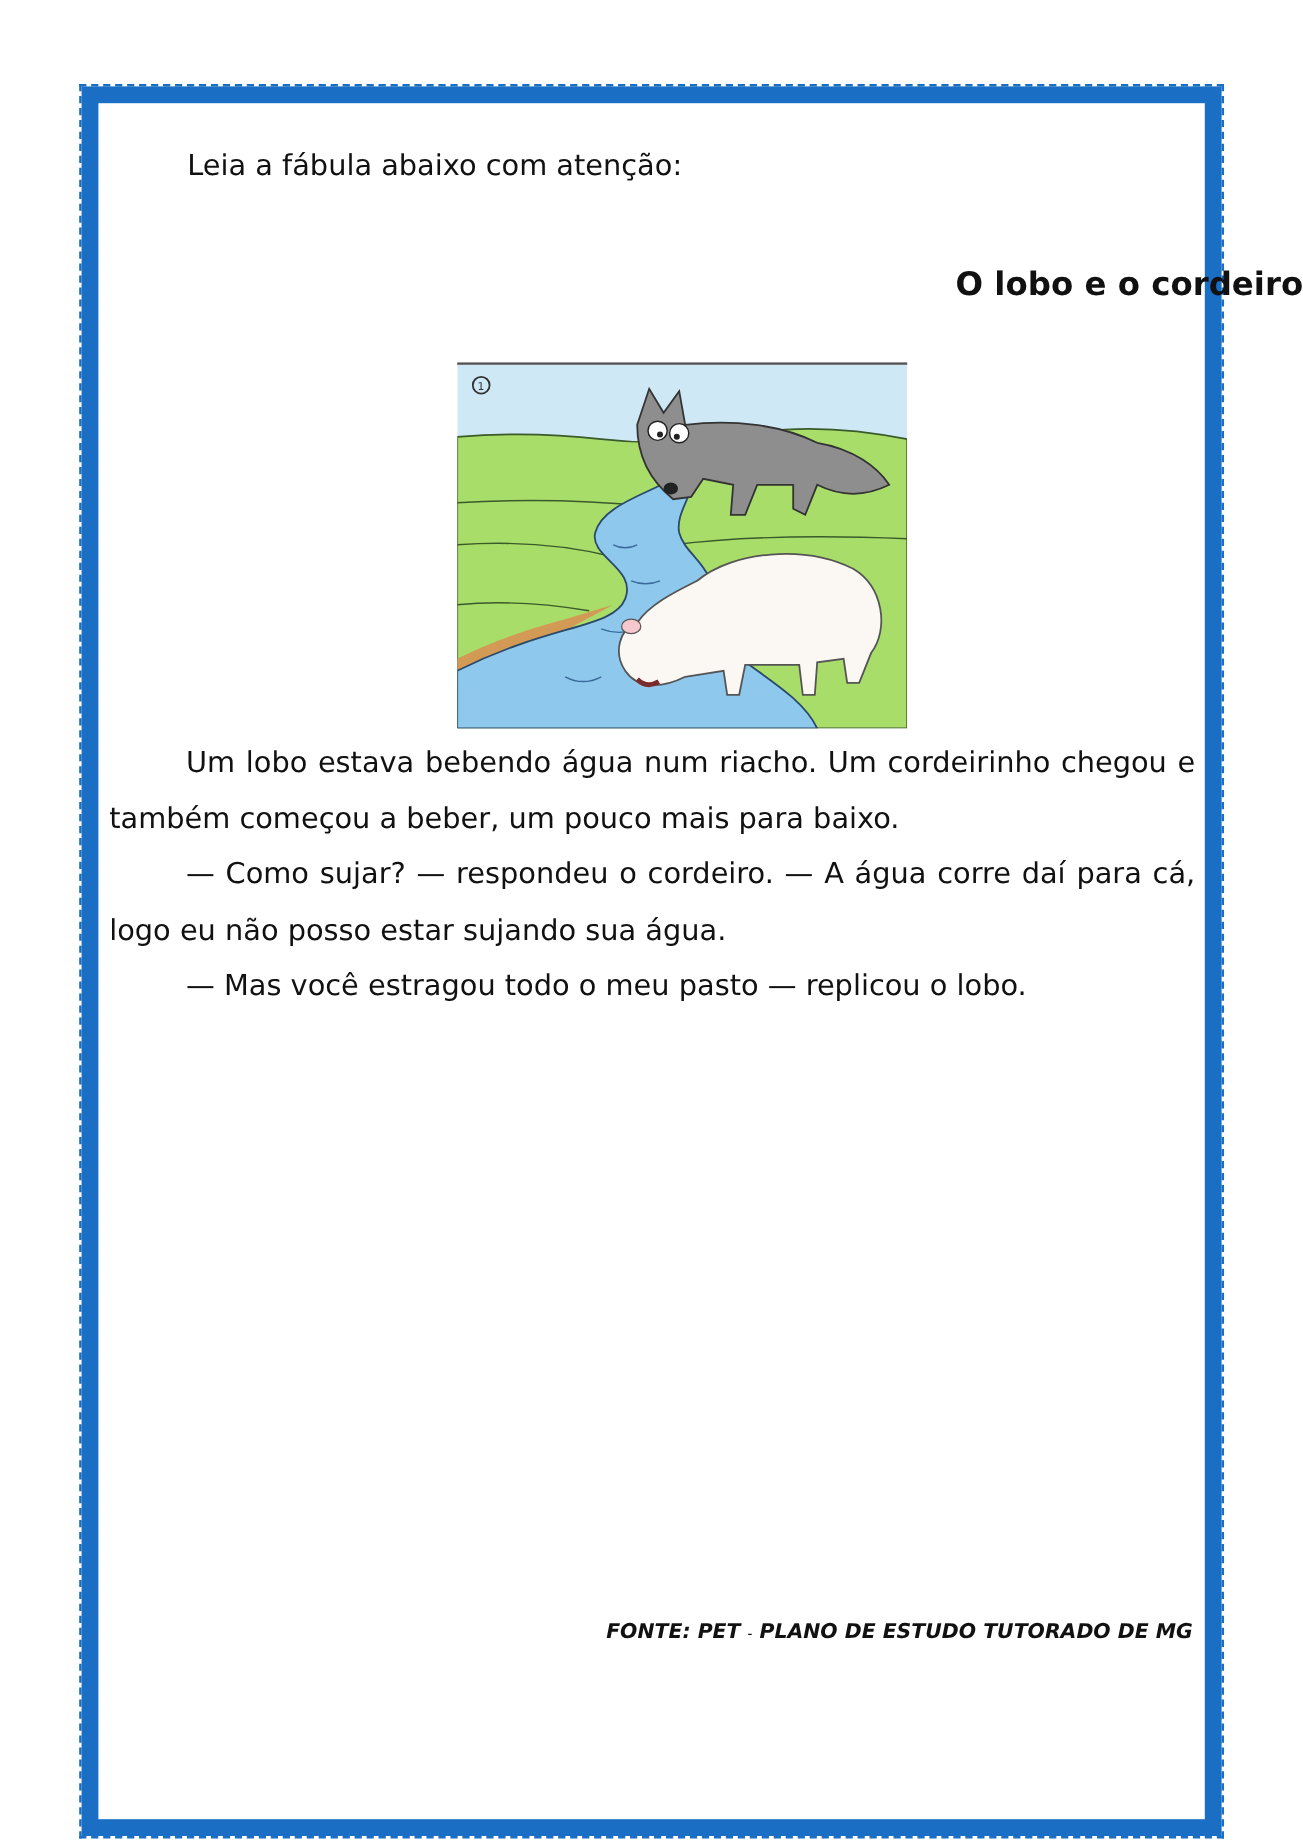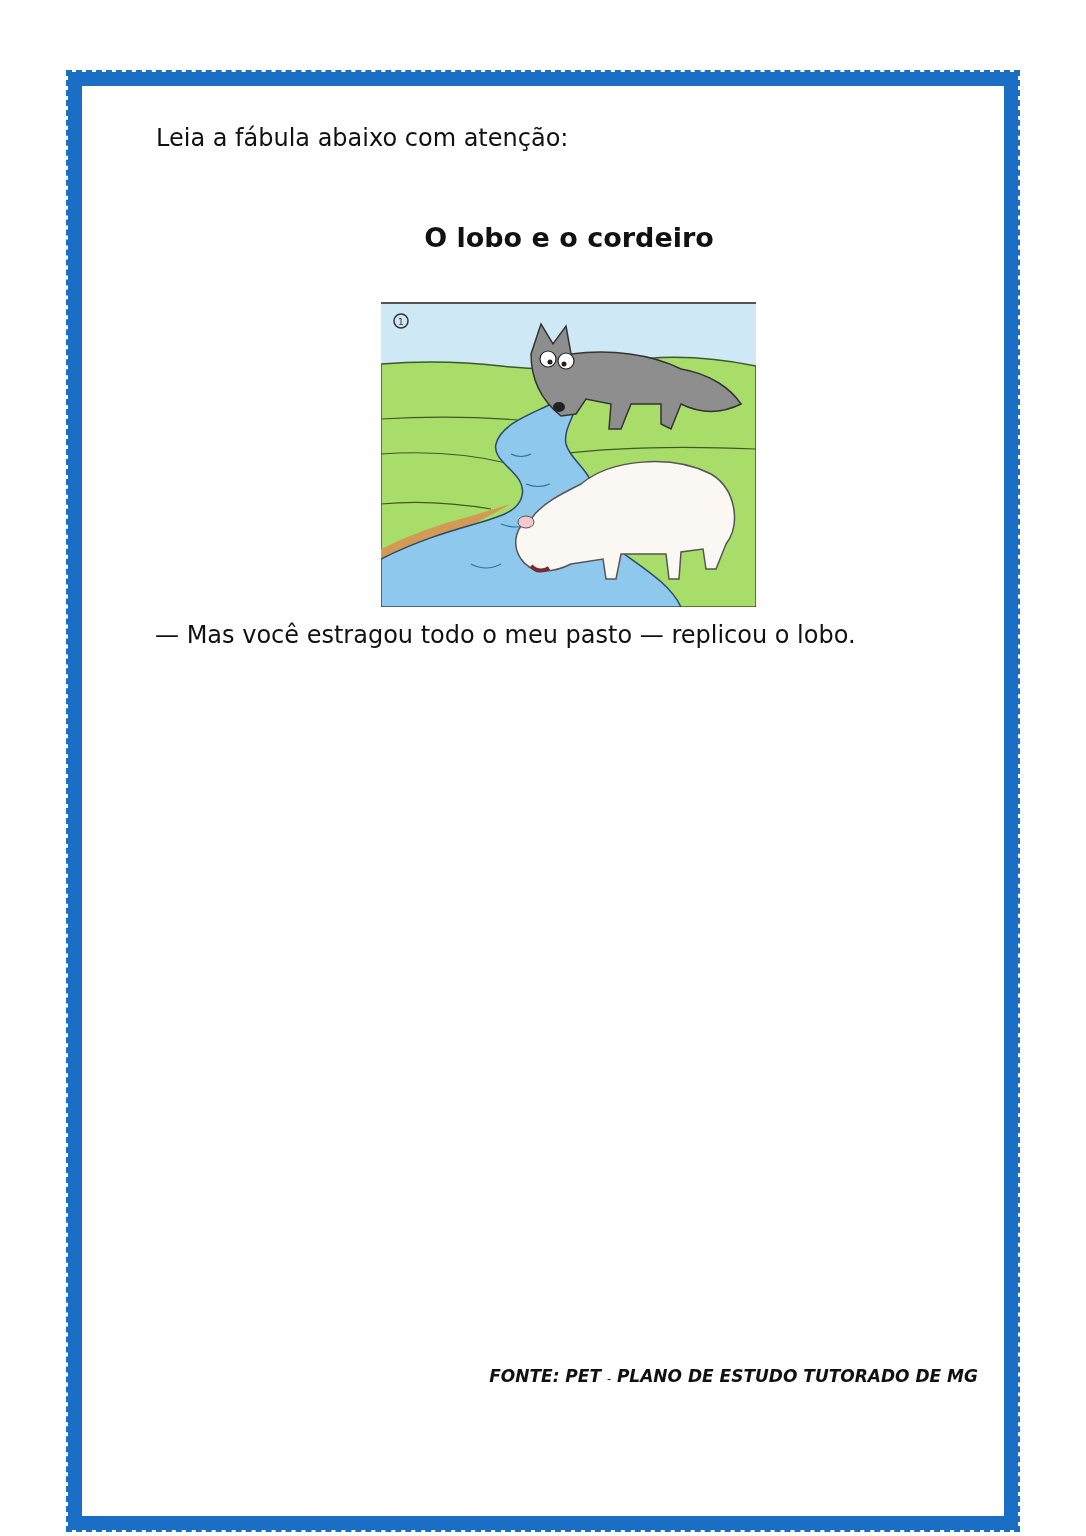--- a/index.html
+++ b/index.html
@@ -3,27 +3,27 @@
 <meta charset="utf-8">
 <style>
   html, body { margin: 0; padding: 0; background: #ffffff; }
   body { width: 1086px; height: 1536px; position: relative; overflow: hidden;
          font-family: "DejaVu Sans", "Liberation Sans", sans-serif; color: #111; }
   .frame { position: absolute; left: 68px; top: 72px; width: 950px; height: 1458px;
            border: 14px solid #1a6fc4; box-sizing: border-box; }
   .frame:before { content: ""; position: absolute; left: -16px; top: -16px; right: -16px; bottom: -16px;
            border: 2px dashed #1a6fc4; pointer-events: none; }
   .intro { position: absolute; left: 156px; top: 124px; font-size: 24px; margin: 0; }
-  .title { position: absolute; left: 0; width: 1086px; text-align: center; top: 222px;
+  .title { position: absolute; left: 0; width: 1086px; text-align: right; top: 222px;
            font-size: 27px; font-weight: bold; margin: 0; padding-left: 52px; box-sizing: border-box; }
   .illus { position: absolute; left: 381px; top: 302px; width: 375px; height: 303px; overflow: hidden;
            border-top: 2px solid #555; }
   .story { position: absolute; left: 91px; top: 612px; width: 905px; font-size: 24px; line-height: 46.5px; margin: 0; }
   .story p { margin: 0; text-align: justify; text-indent: 64px; }
-  .source { position: absolute; right: 92px; top: 1350px; font-size: 17px; font-weight: bold; font-style: italic; margin: 16px; }
+  .source { position: absolute; right: 92px; top: 1350px; font-size: 17px; font-weight: bold; font-style: italic; margin: 0; }
   .source .sep { font-size: 11px; font-weight: normal; }
 </style>
 </head>
 <body>
 
 <div class="frame"></div>
 
 <p class="intro">Leia a fábula abaixo com atenção:</p>
 
 <h1 class="title">O lobo e o cordeiro</h1>
@@ -47,20 +47,22 @@
     <circle cx="169" cy="58" r="2.5" fill="#222"></circle>
     <circle cx="183" cy="60" r="2.5" fill="#222"></circle>
     <ellipse cx="178" cy="103" rx="6" ry="5" fill="#222"></ellipse>
     <path d="M200 180 C230 155 290 150 330 170 C355 185 360 220 345 240 L335 265 L325 265 L322 245 L300 248 L298 275 L288 275 L285 250 L240 250 L235 275 L225 275 L222 255 L190 260 C170 270 150 270 140 255 C130 240 135 220 150 215 C160 200 180 190 200 180 Z" fill="#fbf8f4" stroke="#555" stroke-width="1.5"></path>
     <path d="M150 262 q8 8 18 2" stroke="#7a2a2a" stroke-width="4" fill="none"></path>
     <ellipse cx="145" cy="218" rx="8" ry="6" fill="#f4c8cc" stroke="#555"></ellipse>
   </svg>
 </div>
 
 <div class="story">
+  <p>Um lobo estava bebendo água num riacho. Um cordeirinho chegou e também começou a beber, um pouco mais para baixo.</p>
+  <p>— Como sujar? — respondeu o cordeiro. — A água corre daí para cá, logo eu não posso estar sujando sua água.</p>
   <p>— Mas você estragou todo o meu pasto — replicou o lobo.</p>
 </div>
 
 <p class="source">
   <span>FONTE: PET</span>
   <span class="sep">-</span>
   <span>PLANO DE ESTUDO TUTORADO DE MG</span>
 </p>
 
 </body></html>

